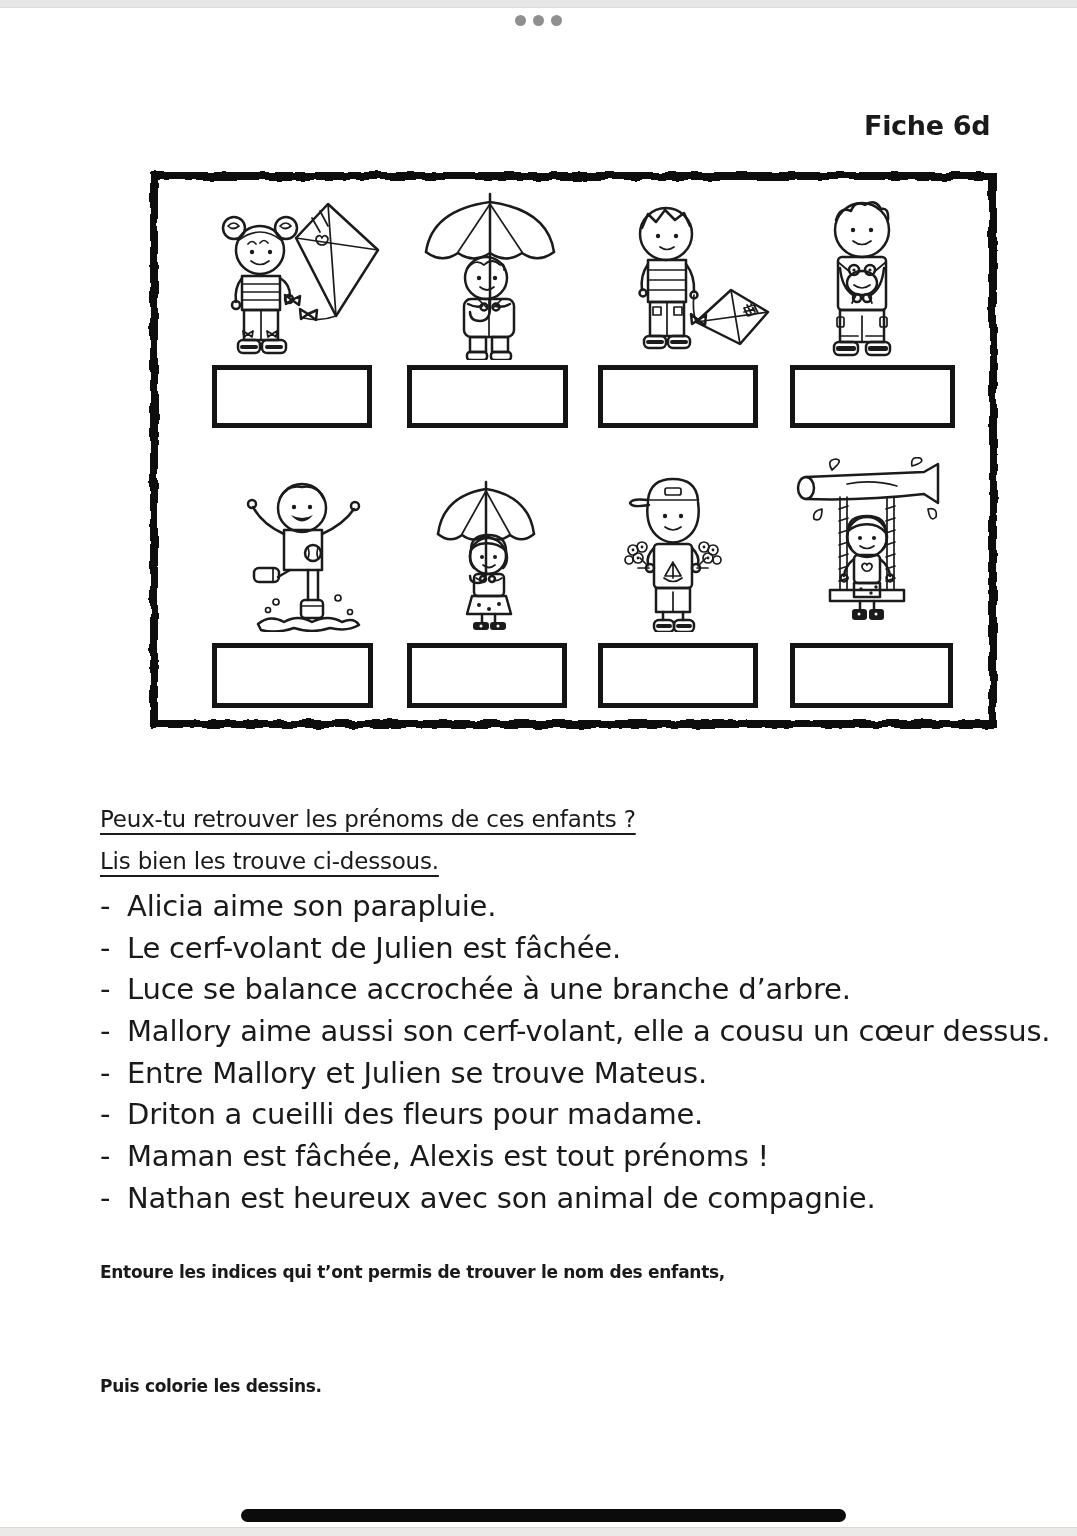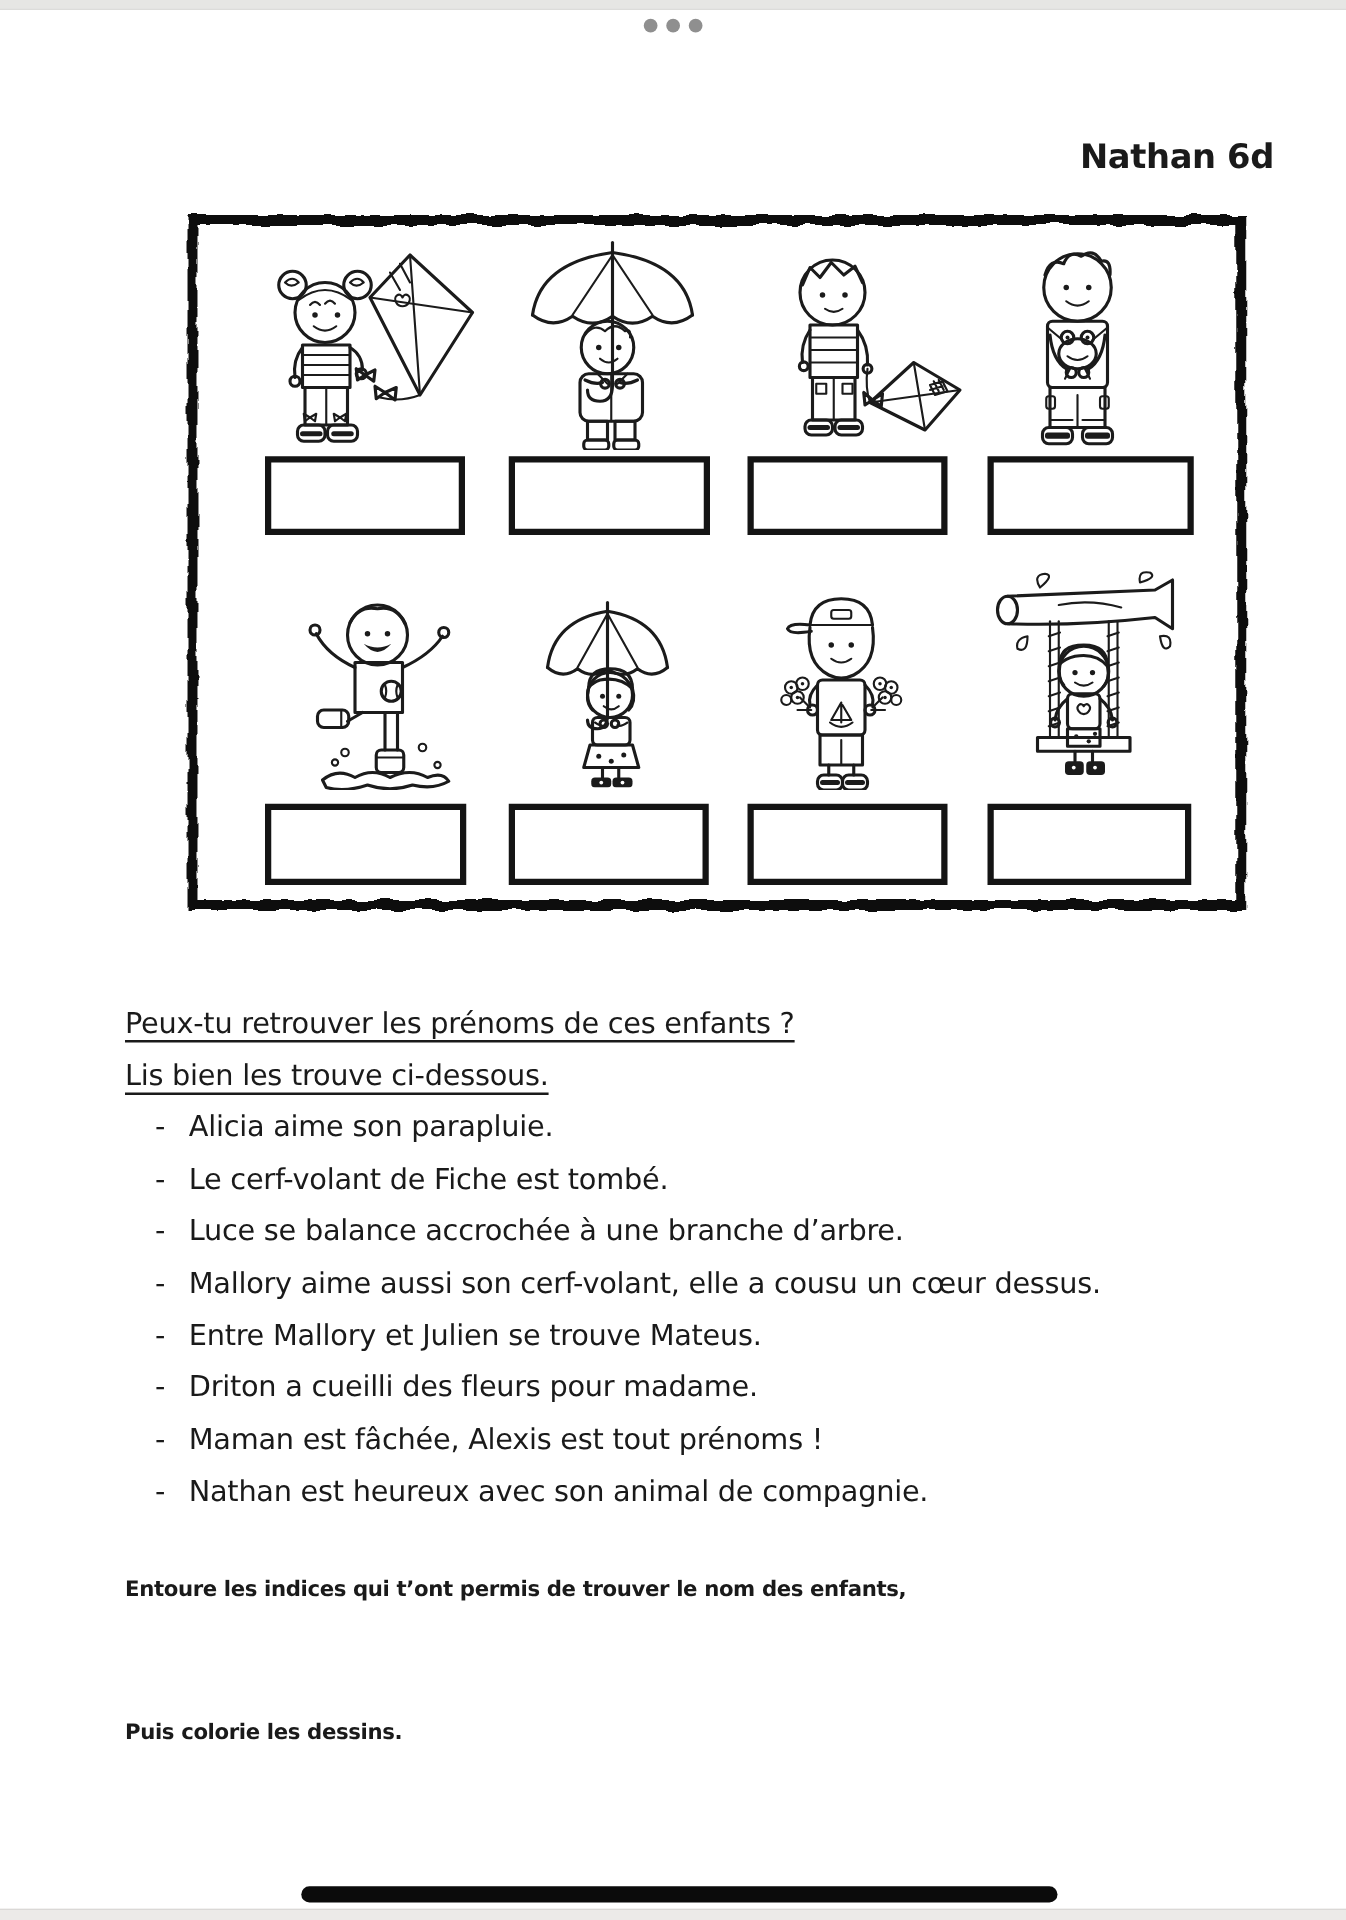--- a/index.html
+++ b/index.html
@@ -15,21 +15,21 @@
 
   .frame{position:absolute;left:150px;top:172px;width:847px;height:556px;}
   .frame-border{position:absolute;left:0;top:0;right:0;bottom:0;border:8px solid #111;filter:url(#rough);}
   .cell{position:absolute;}
   .cell svg{display:block;width:100%;height:100%;}
   .answer-box{position:absolute;border:5px solid #141414;background:#fff;}
 
   .txt{position:absolute;left:100px;white-space:nowrap;}
   .heading{font-size:23px;font-weight:normal;letter-spacing:-0.2px;
     text-decoration:underline;text-decoration-thickness:2.2px;text-underline-offset:6px;}
-  .clue{font-size:23px;letter-spacing:-0.2px;margin-left:24px;}
+  .clue{font-size:29px;letter-spacing:-0.2px;}
   .clue .dash{display:inline-block;width:27px;}
   .footer-line{font-size:17px;font-weight:bold;letter-spacing:-0.3px;}
 
   .home-indicator{position:absolute;left:241px;top:1509px;width:605px;height:13px;border-radius:7px;background:#0b0b0b;}
   .bottom-strip{position:absolute;left:0;top:1527px;width:1077px;height:9px;background:#eceae8;border-top:1px solid #dad8d6;}
 
   .ink{stroke:#1b1b1b;fill:none;stroke-width:2.5;stroke-linecap:round;stroke-linejoin:round;}
   .ink-thin{stroke:#1b1b1b;fill:none;stroke-width:1.7;stroke-linecap:round;stroke-linejoin:round;}
   .ink-fill{fill:#1b1b1b;stroke:none;}
   .ink-dot{fill:#1b1b1b;stroke:none;}
@@ -45,21 +45,21 @@
 </svg>
 
 <div class="top-strip"></div>
 
 <div class="dots">
   <i></i>
   <i></i>
   <i></i>
 </div>
 
-<div class="sheet-label">Nathan 6d</div>
+<div class="sheet-label">Fiche 6d</div>
 
 <div class="frame">
   <div class="frame-border"></div>
 
   <div class="cell" style="left:58px;top:26px;width:175px;height:160px">
     <svg viewBox="0 0 175 160">
 
       <polygon class="ink" points="120,6 170,52 128,118 88,40"></polygon>
       <line class="ink-thin" x1="120" y1="6" x2="128" y2="118"></line>
       <line class="ink-thin" x1="88" y1="40" x2="170" y2="52"></line>
@@ -392,21 +392,21 @@
   <div class="answer-box" style="left:62px;top:471px;width:151px;height:55px"></div>
   <div class="answer-box" style="left:257px;top:471px;width:150px;height:55px"></div>
   <div class="answer-box" style="left:448px;top:471px;width:150px;height:55px"></div>
   <div class="answer-box" style="left:640px;top:471px;width:153px;height:55px"></div>
 </div>
 
 <div class="txt heading" style="top:806px">Peux-tu retrouver les prénoms de ces enfants ?</div>
 <div class="txt heading" style="top:848px">Lis bien les trouve ci-dessous.</div>
 
 <div class="txt clue" style="top:889px"><span class="dash">-</span><span>Alicia aime son parapluie.</span></div>
-<div class="txt clue" style="top:931px"><span class="dash">-</span><span>Le cerf-volant de Fiche est tombé.</span></div>
+<div class="txt clue" style="top:931px"><span class="dash">-</span><span>Le cerf-volant de Julien est fâchée.</span></div>
 <div class="txt clue" style="top:972px"><span class="dash">-</span><span>Luce se balance accrochée à une branche d’arbre.</span></div>
 <div class="txt clue" style="top:1014px"><span class="dash">-</span><span>Mallory aime aussi son cerf-volant, elle a cousu un cœur dessus.</span></div>
 <div class="txt clue" style="top:1056px"><span class="dash">-</span><span>Entre Mallory et Julien se trouve Mateus.</span></div>
 <div class="txt clue" style="top:1097px"><span class="dash">-</span><span>Driton a cueilli des fleurs pour madame.</span></div>
 <div class="txt clue" style="top:1139px"><span class="dash">-</span><span>Maman est fâchée, Alexis est tout prénoms !</span></div>
 <div class="txt clue" style="top:1181px"><span class="dash">-</span><span>Nathan est heureux avec son animal de compagnie.</span></div>
 
 <div class="txt footer-line" style="top:1262px">Entoure les indices qui t’ont permis de trouver le nom des enfants,</div>
 <div class="txt footer-line" style="top:1376px">Puis colorie les dessins.</div>
 

